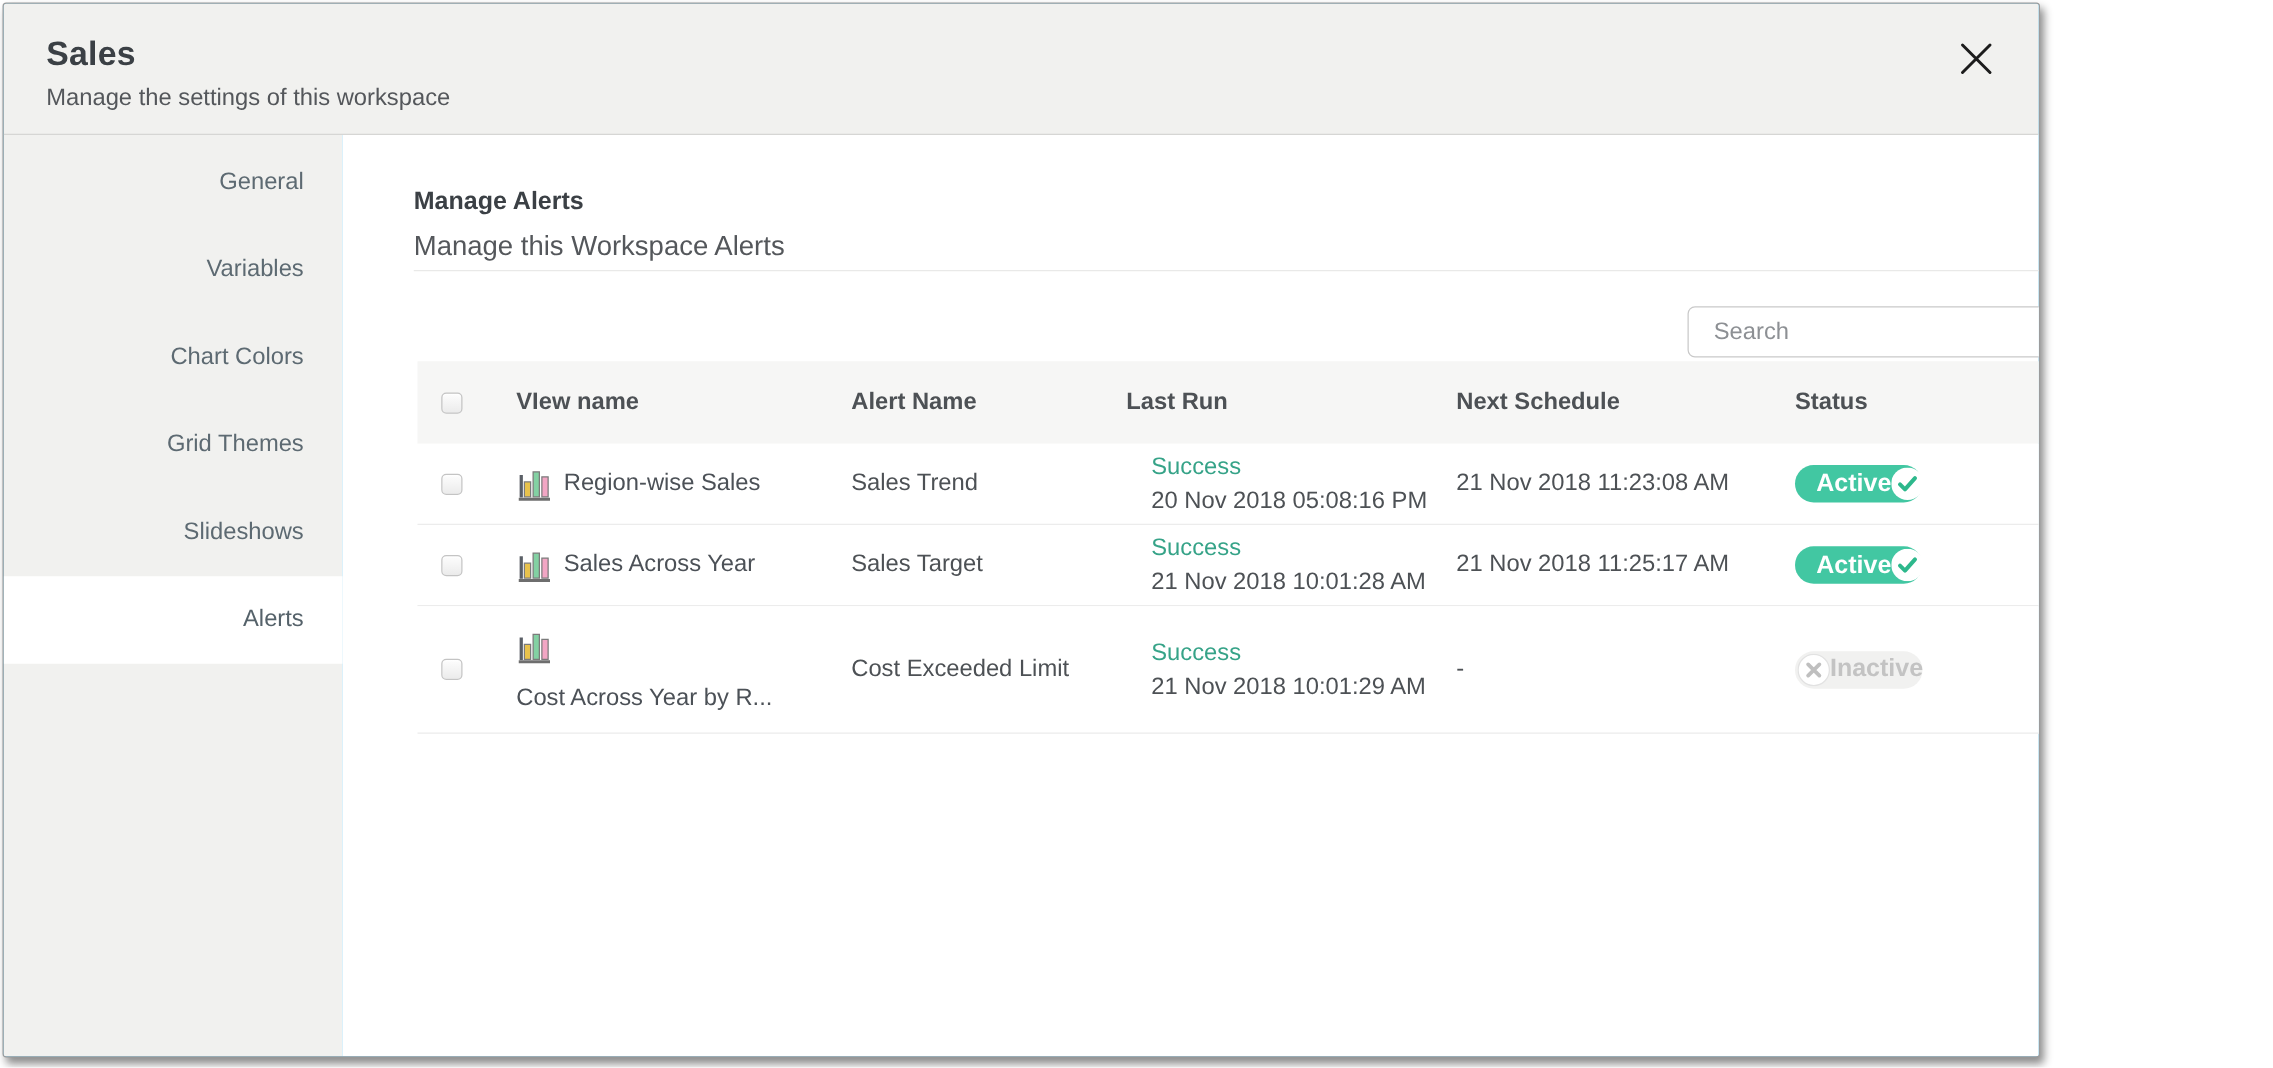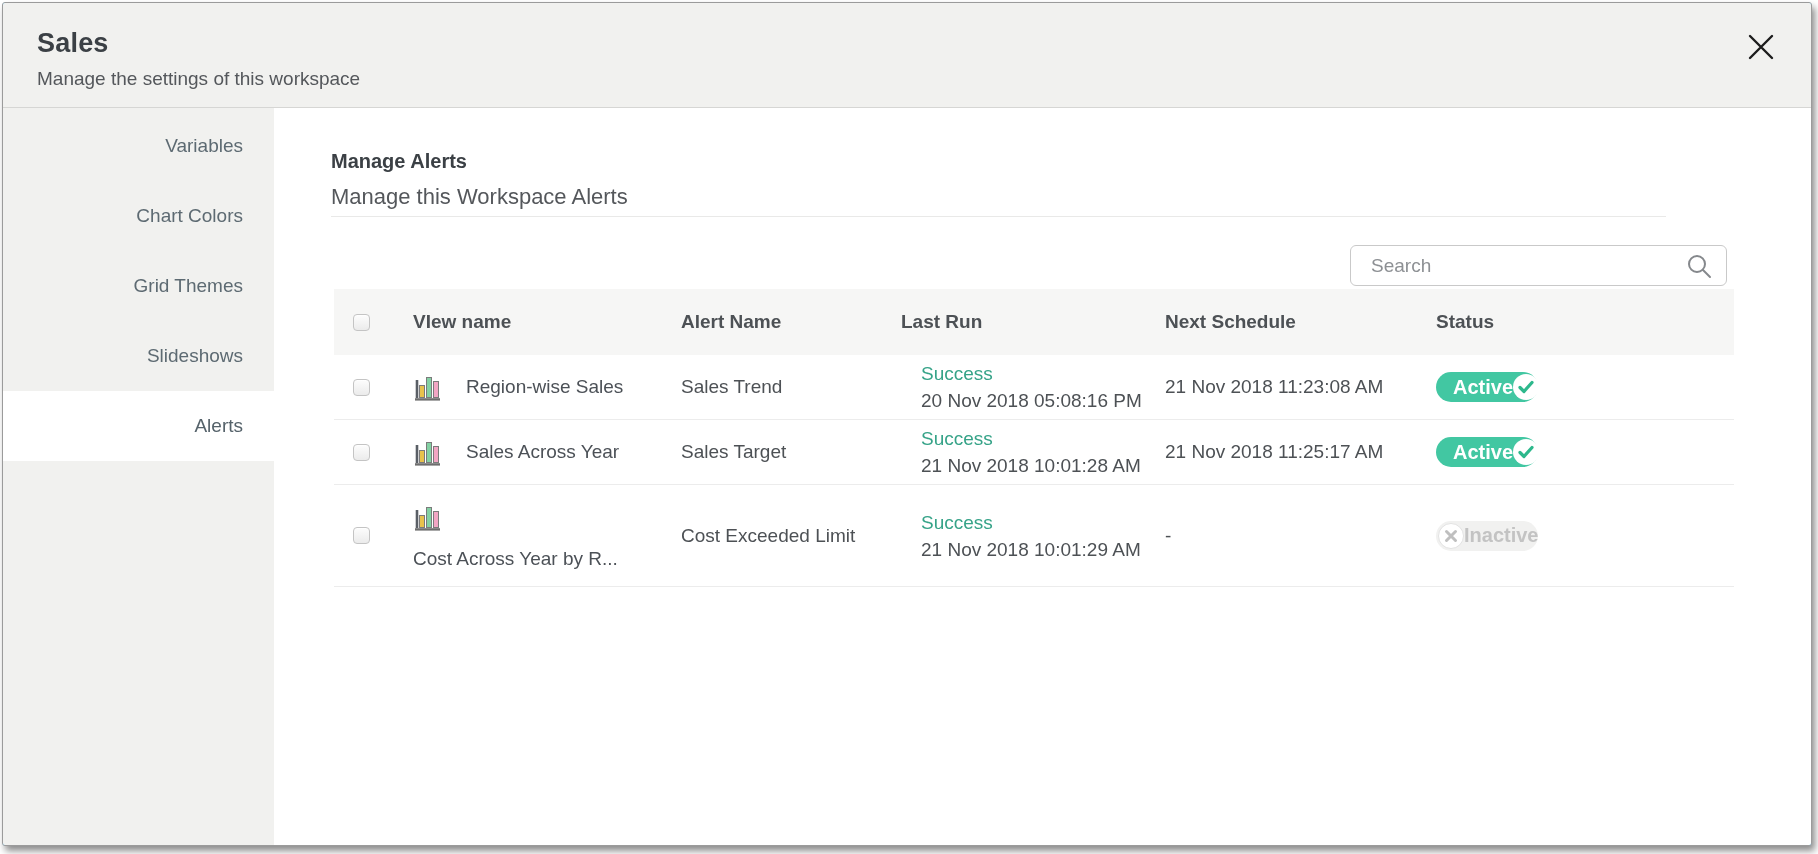--- a/index.html
+++ b/index.html
@@ -3,21 +3,21 @@
 <meta charset="utf-8">
 <style>
   * { box-sizing: border-box; }
   html,body { margin:0; padding:0; background:#fff; }
   body {
     width:1818px; height:854px; position:relative;
     font-family:"Liberation Sans","DejaVu Sans",sans-serif;
     -webkit-font-smoothing:antialiased;
   }
   .dialog {
-    position:absolute; left:2px; top:2px; width:1810px; height:844px;
+    position:absolute; left:2px; top:2px; width:1630px; height:844px;
     background:#7dd3fc; border:1px solid #9b9b9b; border-radius:3px;
     box-shadow:3px 5px 7px rgba(0,0,0,.45);
     display:flex; flex-direction:column; overflow:hidden;
   }
   
   .dlg-header {
     height:105px; flex:0 0 105px; background:#f1f1ef;
     border-bottom:1px solid #d6d6d4; position:relative; padding:0 34px;
   }
   .dlg-title {
@@ -80,21 +80,21 @@
   .col-last  { width:264px; flex:0 0 264px; }
   .col-next  { width:271px; flex:0 0 271px; }
   .col-status{ flex:1; }
   .cell { font-size:19px; color:#4d5155; display:flex; align-items:center; }
   .checkbox {
     width:17px; height:17px; border:1px solid #c4c4c4; border-radius:4px;
     background:linear-gradient(#fdfdfd,#ebebeb); cursor:pointer;
     box-shadow:inset 0 1px 1px rgba(255,255,255,.8);
   }
   .view-link {
-    display:flex; align-items:center; gap:25px; cursor:pointer; color:#4c5157;
+    display:flex; align-items:center; gap:10px; cursor:pointer; color:#4c5157;
   }
   .view-link.stacked { flex-direction:column; align-items:flex-start; gap:16px; }
   .view-link .view-label { white-space:nowrap; }
   .lastrun { display:flex; flex-direction:column; justify-content:center; line-height:27px;margin-left:20px; }
   .success-link { color:#36a388; cursor:pointer; }
   .run-time { color:#4d5155; }
   
   .badge {
     width:102px; height:30px; border-radius:15px; display:flex;
     align-items:center; cursor:pointer; font-size:20px; font-weight:bold;
@@ -115,20 +115,23 @@
       <svg width="30" height="30" viewBox="0 0 30 30">
         <path d="M4 4 L26 26 M26 4 L4 26" stroke="#1c1c1c" stroke-width="2.4" fill="none" stroke-linecap="round"></path>
       </svg>
     </div>
   </div>
 
   <div class="dlg-body">
 
     <div class="sidebar">
       <div class="nav-item">
+          <span>General</span>
+        </div>
+      <div class="nav-item">
           <span>Variables</span>
         </div>
       <div class="nav-item">
           <span>Chart Colors</span>
         </div>
       <div class="nav-item">
           <span>Grid Themes</span>
         </div>
       <div class="nav-item">
           <span>Slideshows</span>

